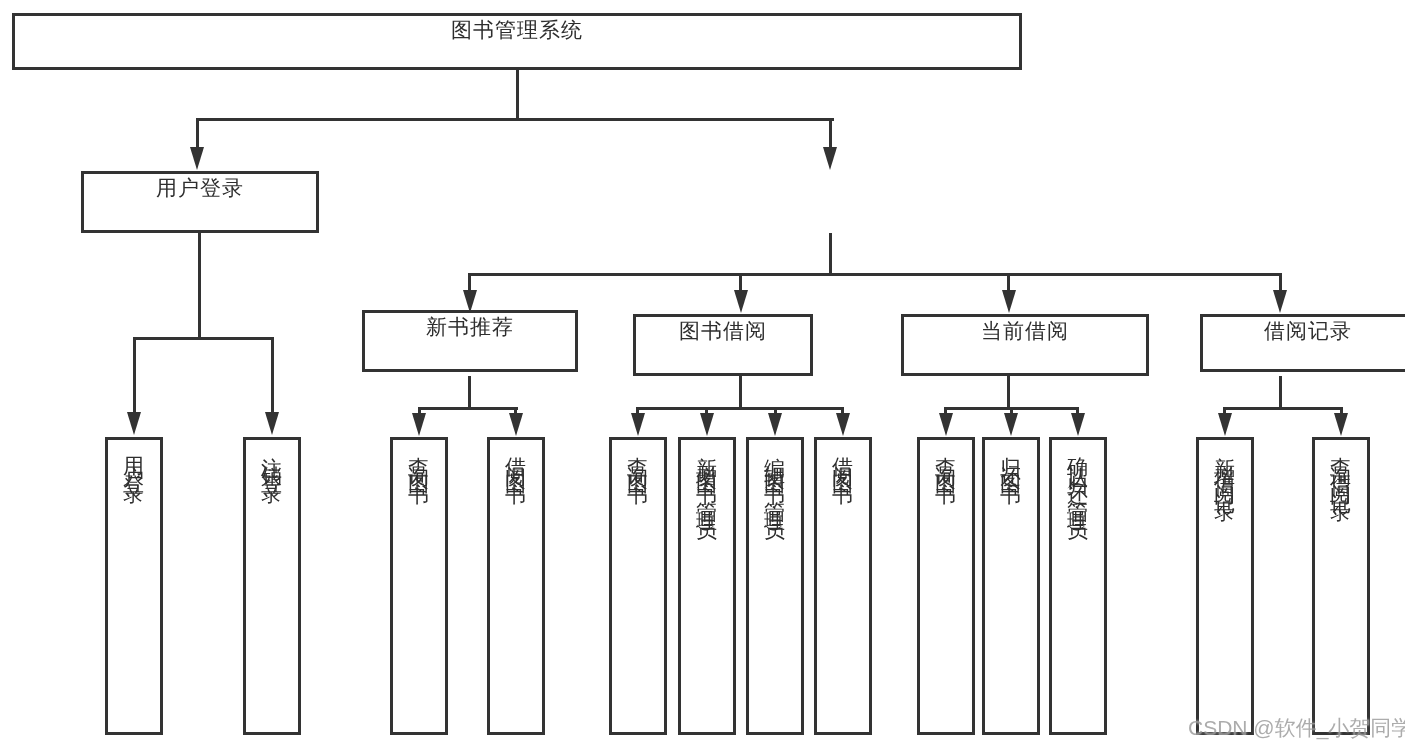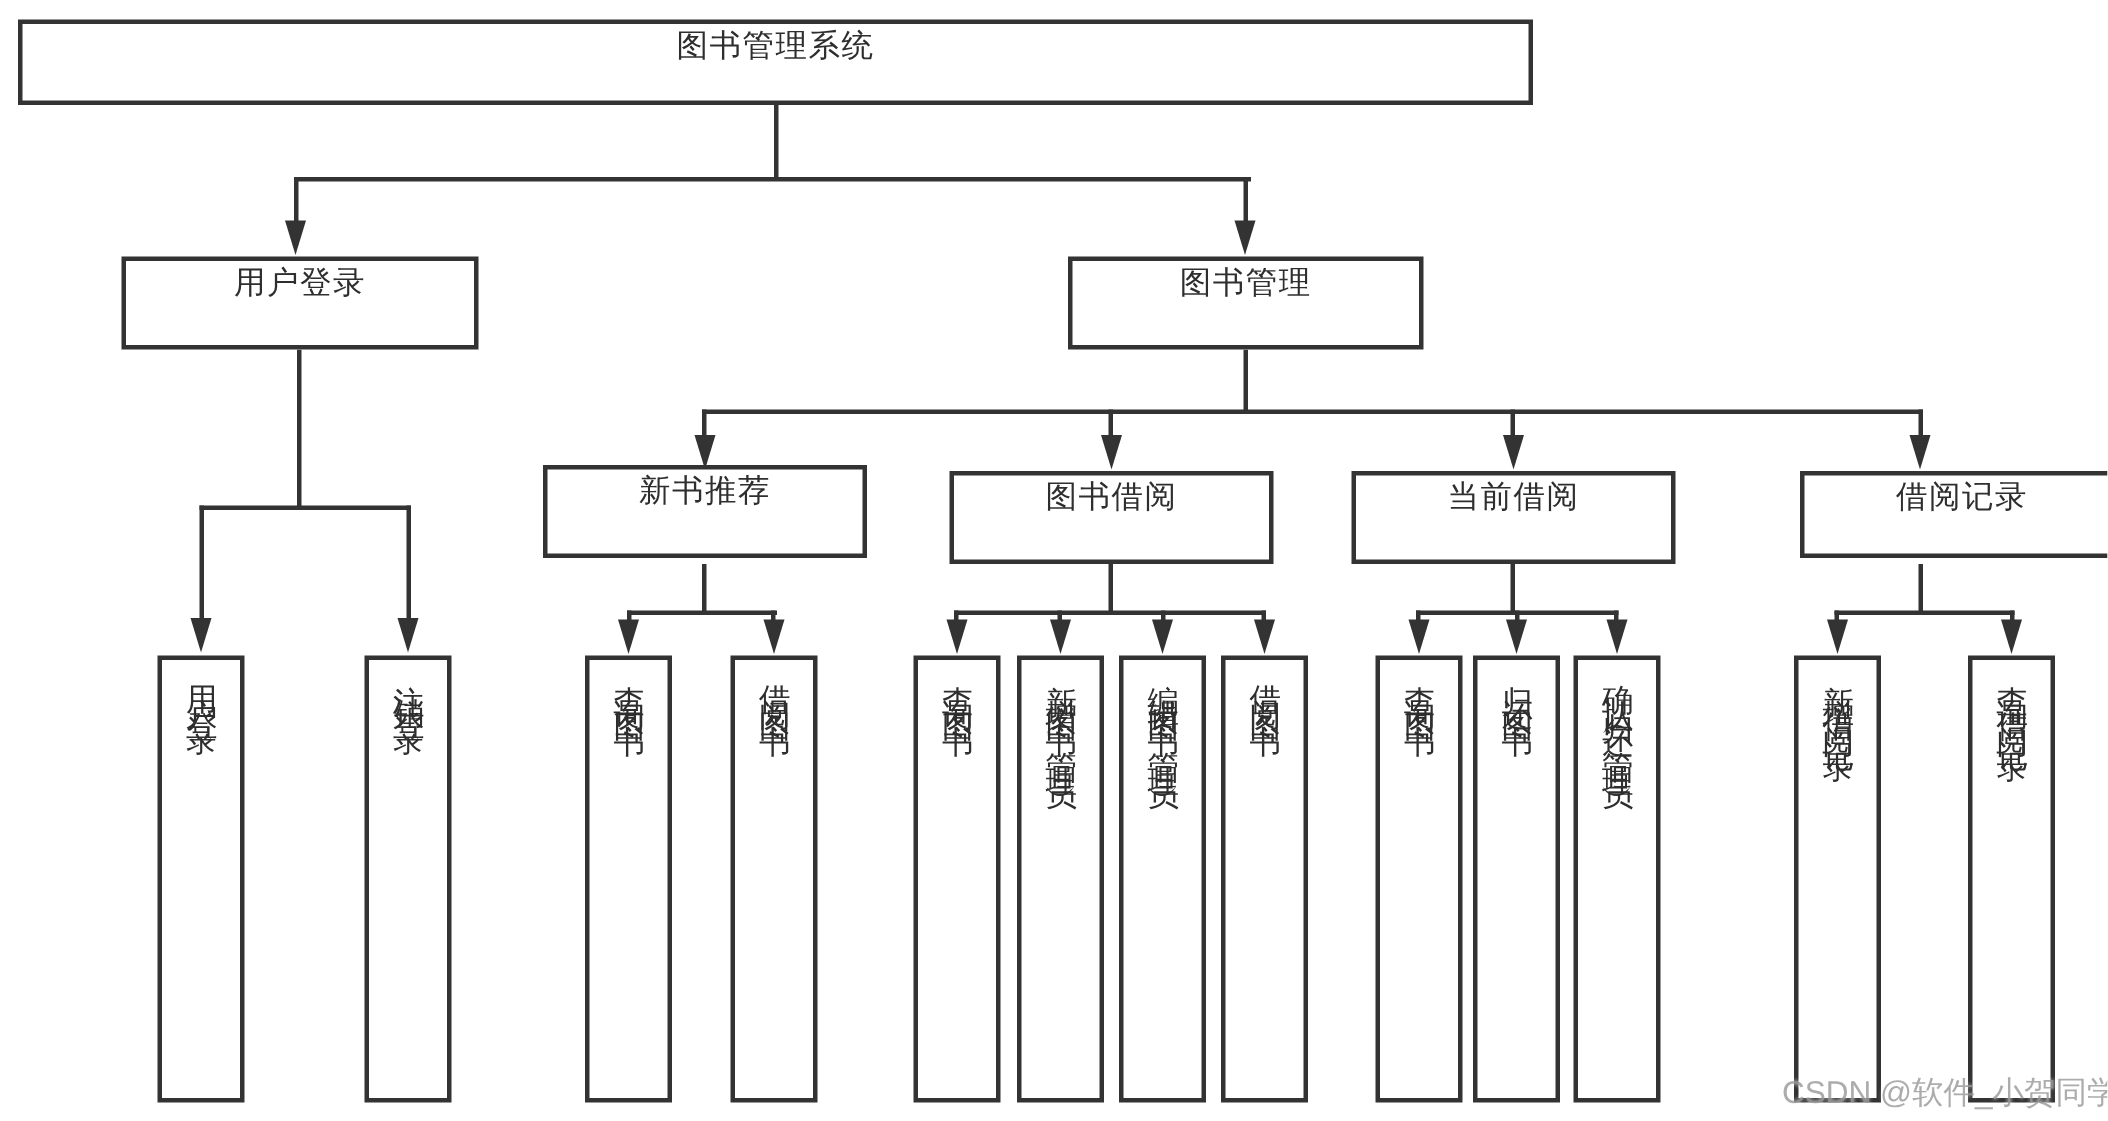--- a/index.html
+++ b/index.html
@@ -112,31 +112,28 @@
   <div class="vl" style="left:1340px;top:407px;height:9px"></div>
   <div class="arw" style="left:1334px;top:413px"></div>
 
   <div class="box" style="left:12px;top:13px;width:1010px;height:57px">
     <span class="lbl">图书管理系统</span>
   </div>
 
   <div class="box" style="left:81px;top:171px;width:238px;height:62px">
     <span class="lbl">用户登录</span>
   </div>
-  <div class="box" style="left:712px;top:171px;width:237px;height:62px">
-    <span class="lbl">图书管理</span>
-  </div>
 
   <div class="box" style="left:362px;top:310px;width:216px;height:62px">
     <span class="lbl">新书推荐</span>
   </div>
-  <div class="box" style="left:633px;top:314px;width:216px;height:62px">
+  <div class="box" style="left:633px;top:314px;width:180px;height:62px">
     <span class="lbl">图书借阅</span>
   </div>
-  <div class="box" style="left:901px;top:314px;width:216px;height:62px">
+  <div class="box" style="left:901px;top:314px;width:248px;height:62px">
     <span class="lbl">当前借阅</span>
   </div>
   <div class="box" style="left:1200px;top:314px;width:216px;height:58px">
     <span class="lbl">借阅记录</span>
   </div>
 
   <div class="box vbox" style="left:105px;top:437px">
     <span class="vlbl">用户登录</span>
   </div>
   <div class="box vbox" style="left:243px;top:437px">

